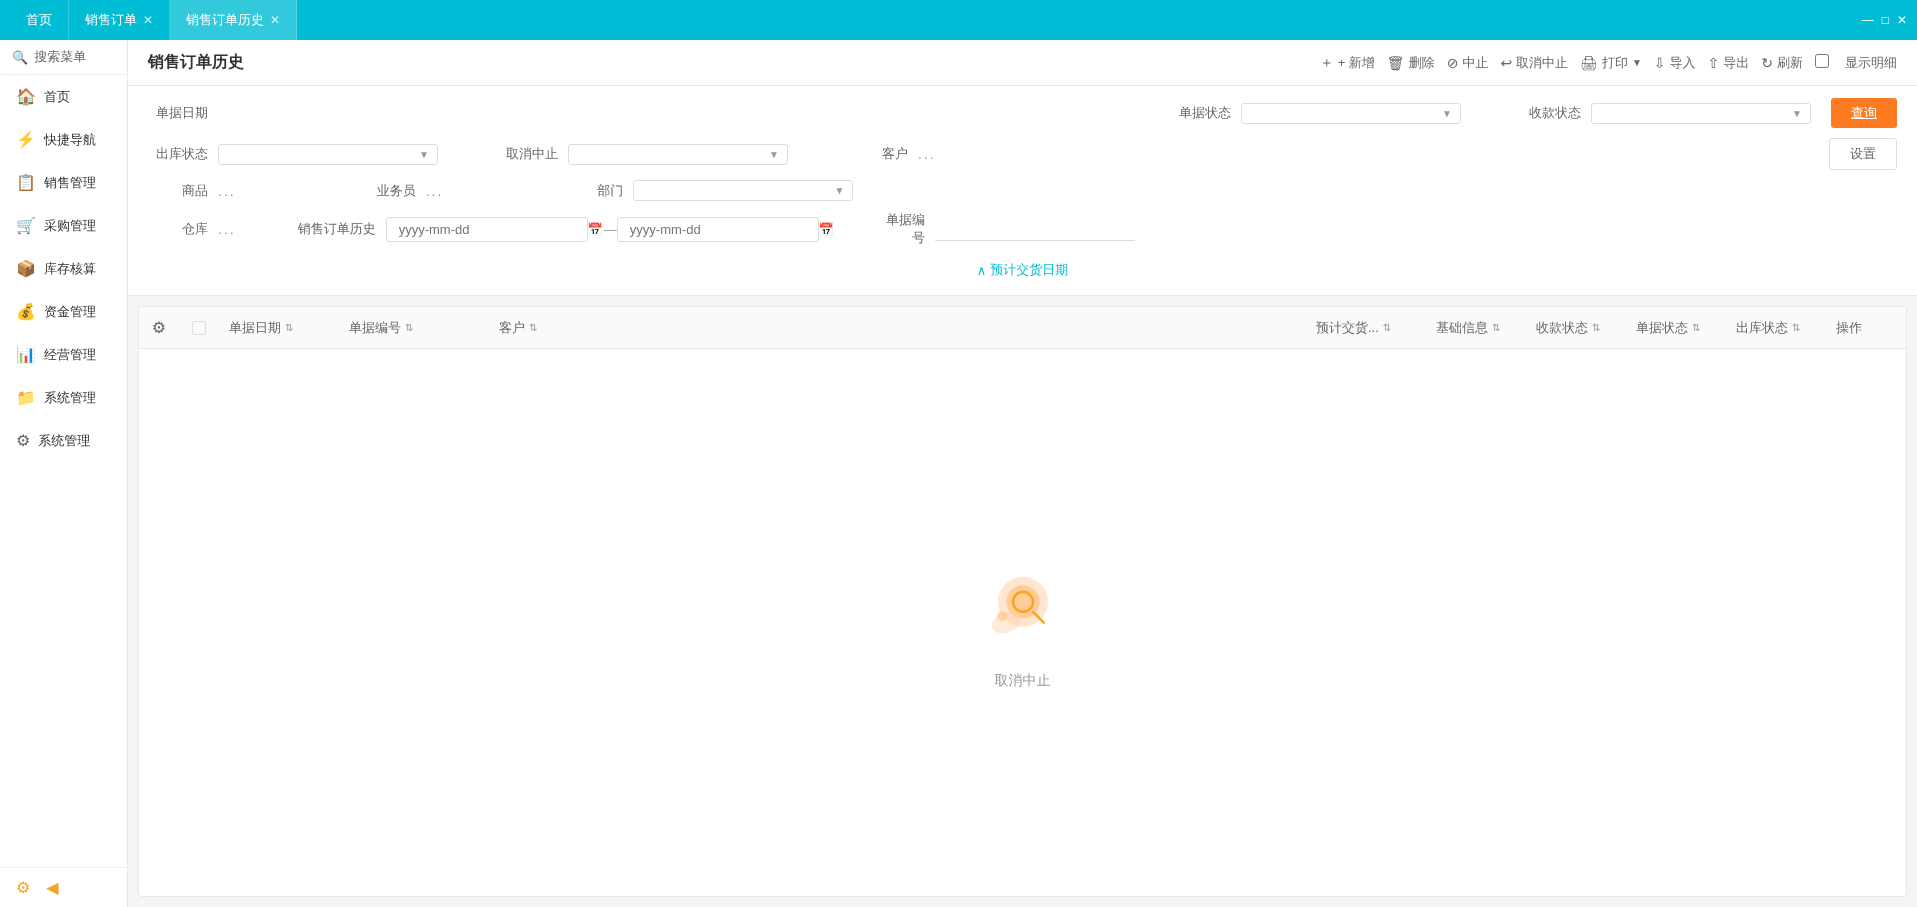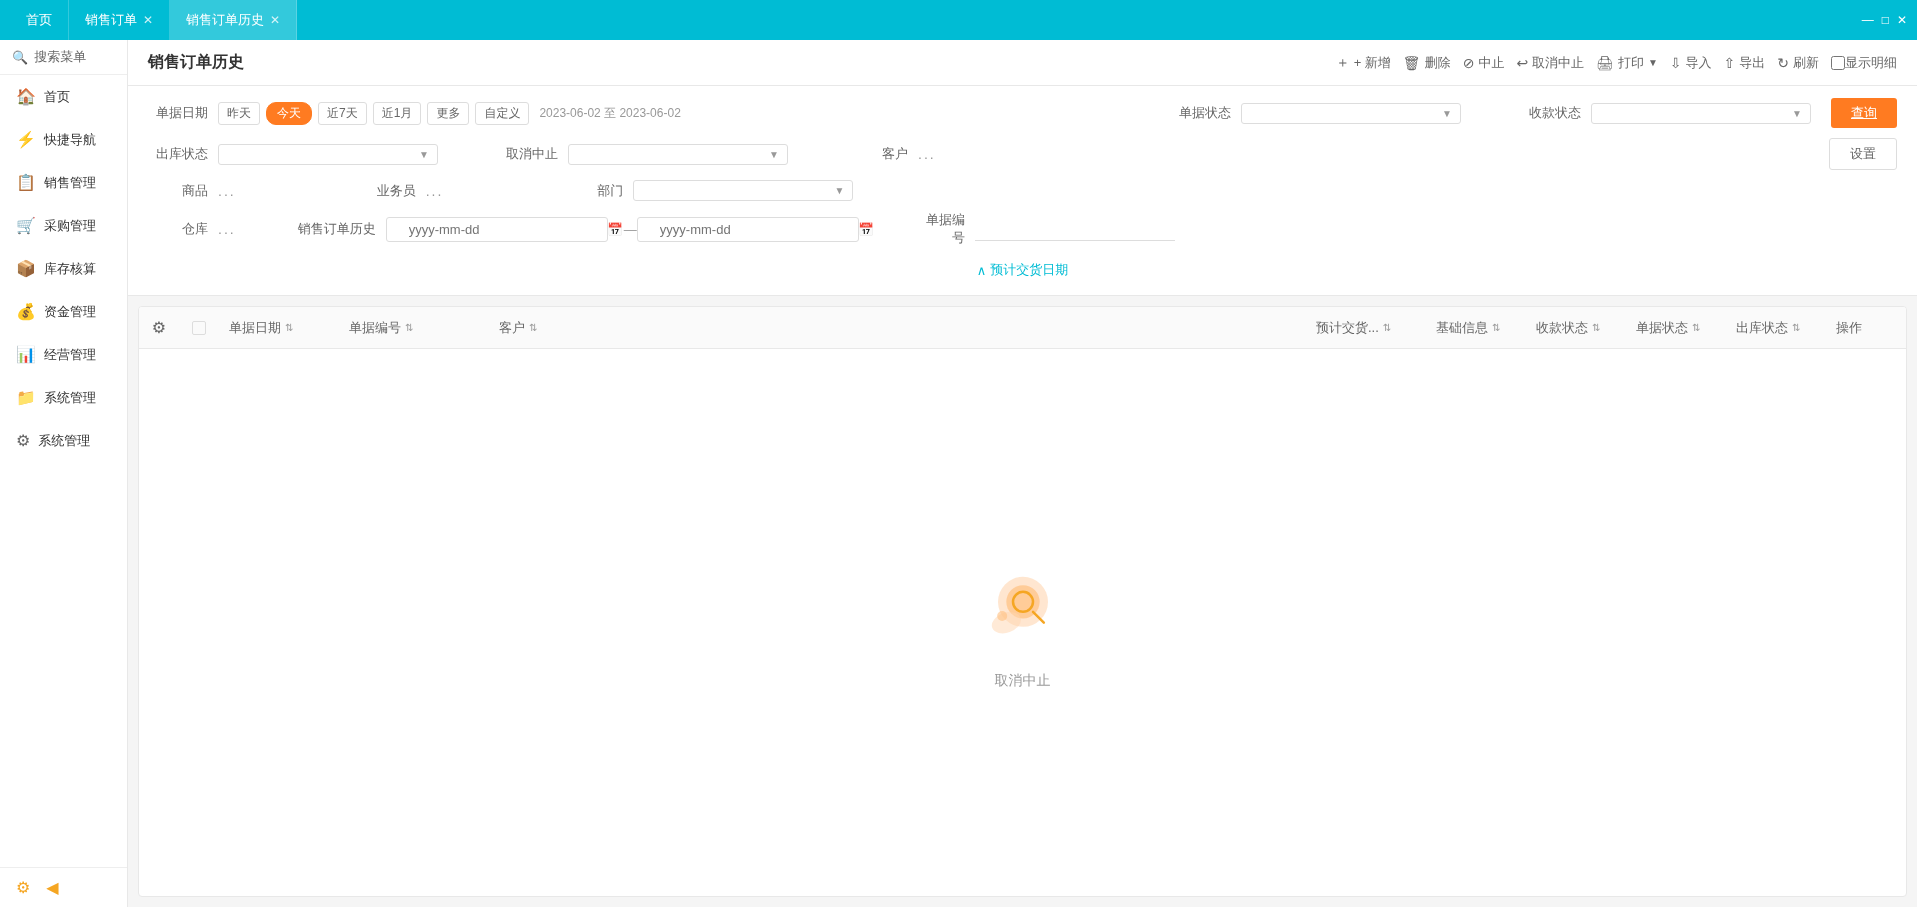--- a/index.html
+++ b/index.html
@@ -41,21 +41,21 @@
     .filter-date-group { display: flex; align-items: center; gap: 6px; }
     .date-btn { padding: 2px 8px; border: 1px solid #ddd; border-radius: 3px; cursor: pointer; font-size: 12px; color: #666; background: white; }
     .date-btn.active { background: #ff7b21; color: white; border-color: #ff7b21; border-radius: 10px; padding: 2px 10px; }
     .date-range { font-size: 12px; color: #999; margin-left: 4px; }
     .filter-select { display: flex; align-items: center; border: 1px solid #ddd; border-radius: 3px; padding: 4px 8px; min-width: 180px; cursor: pointer; background: white; justify-content: space-between; }
     .filter-select-wide { min-width: 220px; }
     .filter-select-text { color: #999; font-size: 13px; }
     .filter-select-arrow { color: #999; font-size: 10px; }
     .filter-dots { color: #999; cursor: pointer; letter-spacing: 2px; font-size: 14px; }
     .filter-input { border: none; border-bottom: 1px solid #ddd; padding: 4px 0; min-width: 120px; font-size: 13px; color: #999; outline: none; }
-    .filter-date-input { border: 1px solid #ddd; border-radius: 3px; padding: 4px 22px; font-size: 13px; color: #999; min-width: 120px; }
+    .filter-date-input { border: 1px solid #ddd; border-radius: 3px; padding: 4px 12px; font-size: 13px; color: #999; min-width: 120px; }
     .filter-date-sep { color: #999; }
     .filter-cal-icon { color: #ff8c00; cursor: pointer; }
     .collapse-btn { display: flex; align-items: center; justify-content: center; color: #00bcd4; cursor: pointer; font-size: 13px; gap: 4px; padding: 4px 0; }
 
     
     .table-area { flex: 1; background: white; margin: 10px; border: 1px solid #e8e8e8; border-radius: 4px; display: flex; flex-direction: column; overflow: hidden; }
     .table-header-row { display: flex; align-items: center; background: #fafafa; border-bottom: 1px solid #e8e8e8; padding: 8px 0; min-height: 42px; flex-shrink: 0; }
     .th { display: flex; align-items: center; gap: 4px; color: #666; font-size: 13px; padding: 0 10px; }
     .th-sort { color: #999; font-size: 10px; }
     .th-settings { width: 40px; justify-content: center; }
@@ -196,40 +196,31 @@
           <span>导入</span>
         </div>
         <div class="toolbar-btn">
           <span class="btn-icon">⇧</span>
           <span>导出</span>
         </div>
         <div class="toolbar-btn">
           <span class="btn-icon">↻</span>
           <span>刷新</span>
         </div>
-        <div style="display:flex;align-items:center;gap:0;">
+        <div style="display:flex;gap:16px;">
           <input type="checkbox" class="show-detail-checkbox" style="">
           <span class="show-detail-label">显示明细</span>
         </div>
       </div>
     </div>
 
     <div class="filter-area">
 
       <div class="filter-row">
         <span class="filter-label">单据日期</span>
-        <div class="filter-date-group">
-          <button class="date-btn">昨天</button>
-          <button class="date-btn active">今天</button>
-          <button class="date-btn">近7天</button>
-          <button class="date-btn">近1月</button>
-          <button class="date-btn">更多</button>
-          <button class="date-btn">自定义</button>
-          <span class="date-range">2023-06-02 至 2023-06-02</span>
-        </div>
         <div style="flex:1;"></div>
         <span class="filter-label">单据状态</span>
         <div class="filter-select filter-select-wide">
           <span class="filter-select-text"></span>
           <span class="filter-select-arrow">▼</span>
         </div>
         <div style="width:60px;"></div>
         <span class="filter-label">收款状态</span>
         <div class="filter-select filter-select-wide">
           <span class="filter-select-text"></span>

